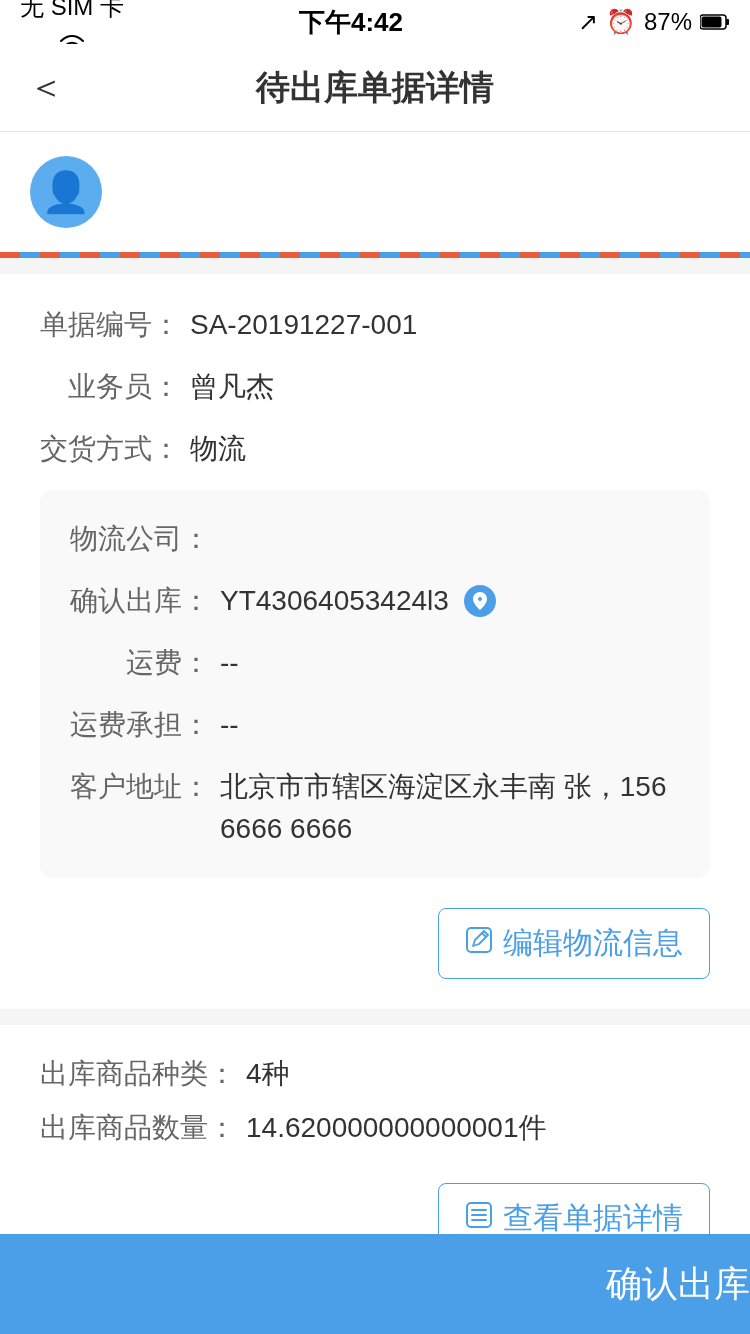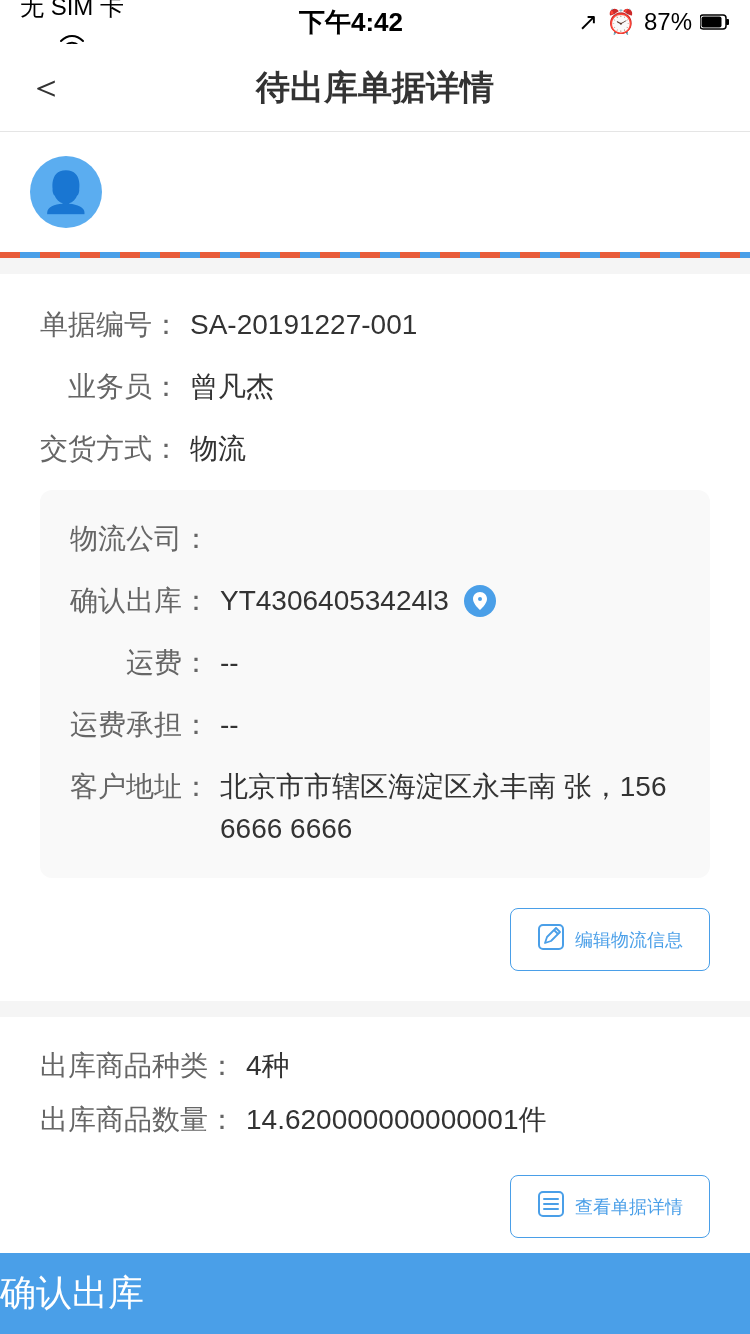--- a/index.html
+++ b/index.html
@@ -168,21 +168,21 @@
       padding: 10px 0 0;
     }
     .btn-outline {
       display: flex;
       align-items: center;
       gap: 10px;
       border: 1.5px solid #4a9fe8;
       border-radius: 8px;
       padding: 14px 26px;
       color: #4a9fe8;
-      font-size: 18px;
+      font-size: 30px;
       background: #fff;
       cursor: pointer;
     }
 
     
     .goods-section {
       background: #fff;
       padding: 30px 40px 20px;
     }
     .goods-row {
@@ -209,25 +209,25 @@
       justify-content: flex-end;
       padding: 20px 0 10px;
     }
 
     
     .confirm-btn {
       position: fixed;
       bottom: 0;
       left: 0;
       width: 750px;
-      height: 81px;
+      height: 100px;
       background: #4a9fe8;
       display: flex;
       align-items: center;
-      justify-content: flex-start;
+      justify-content: flex-end;
       color: #fff;
       font-size: 36px;
       font-weight: 500;
       cursor: pointer;
     }
 
     
     .bottom-spacer { height: 120px; }
 
     

